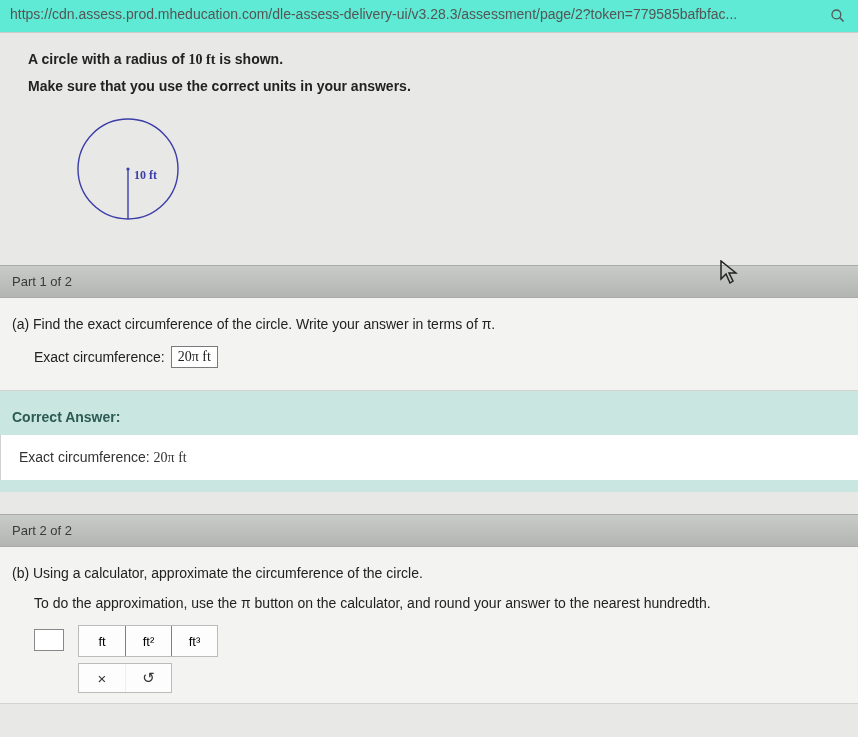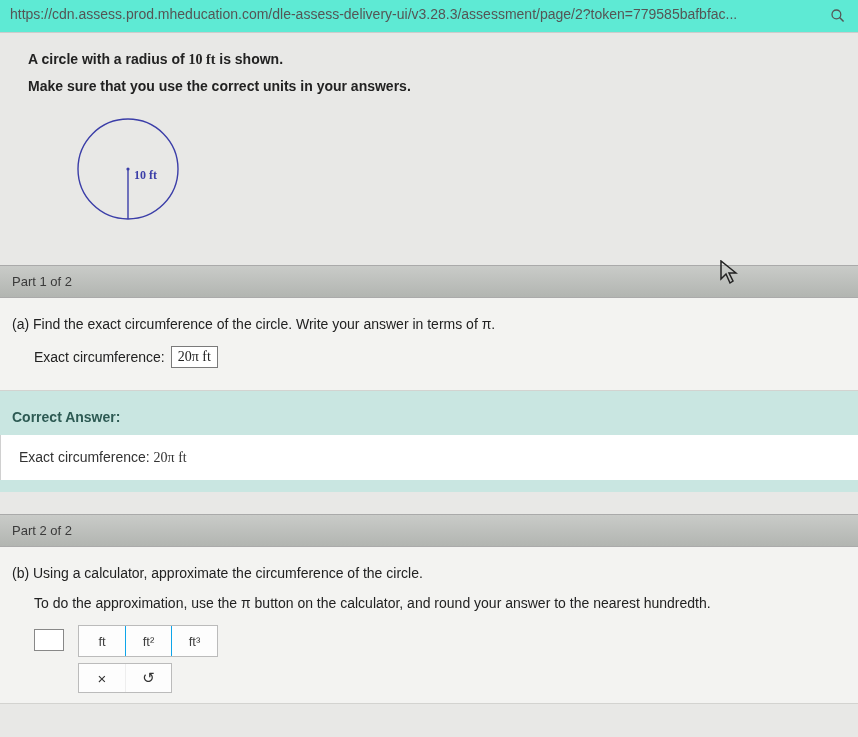--- a/index.html
+++ b/index.html
@@ -98,21 +98,21 @@
   margin-left: 14px;
   vertical-align: middle;
 }
 .unit-btn {
   width: 46px;
   height: 30px;
   display: flex;
   align-items: center;
   justify-content: center;
   font-size: 13px;
-  color: #404040;
+  color: #000000;
   cursor: pointer;
 }
 .unit-btn + .unit-btn { border-left: 1px solid #0ea5e9; }
 .op-pad {
   display: inline-flex;
   border: 1px solid #bbb;
   background: #fdfdfd;
   margin-left: 14px;
   margin-top: 6px;
 }

